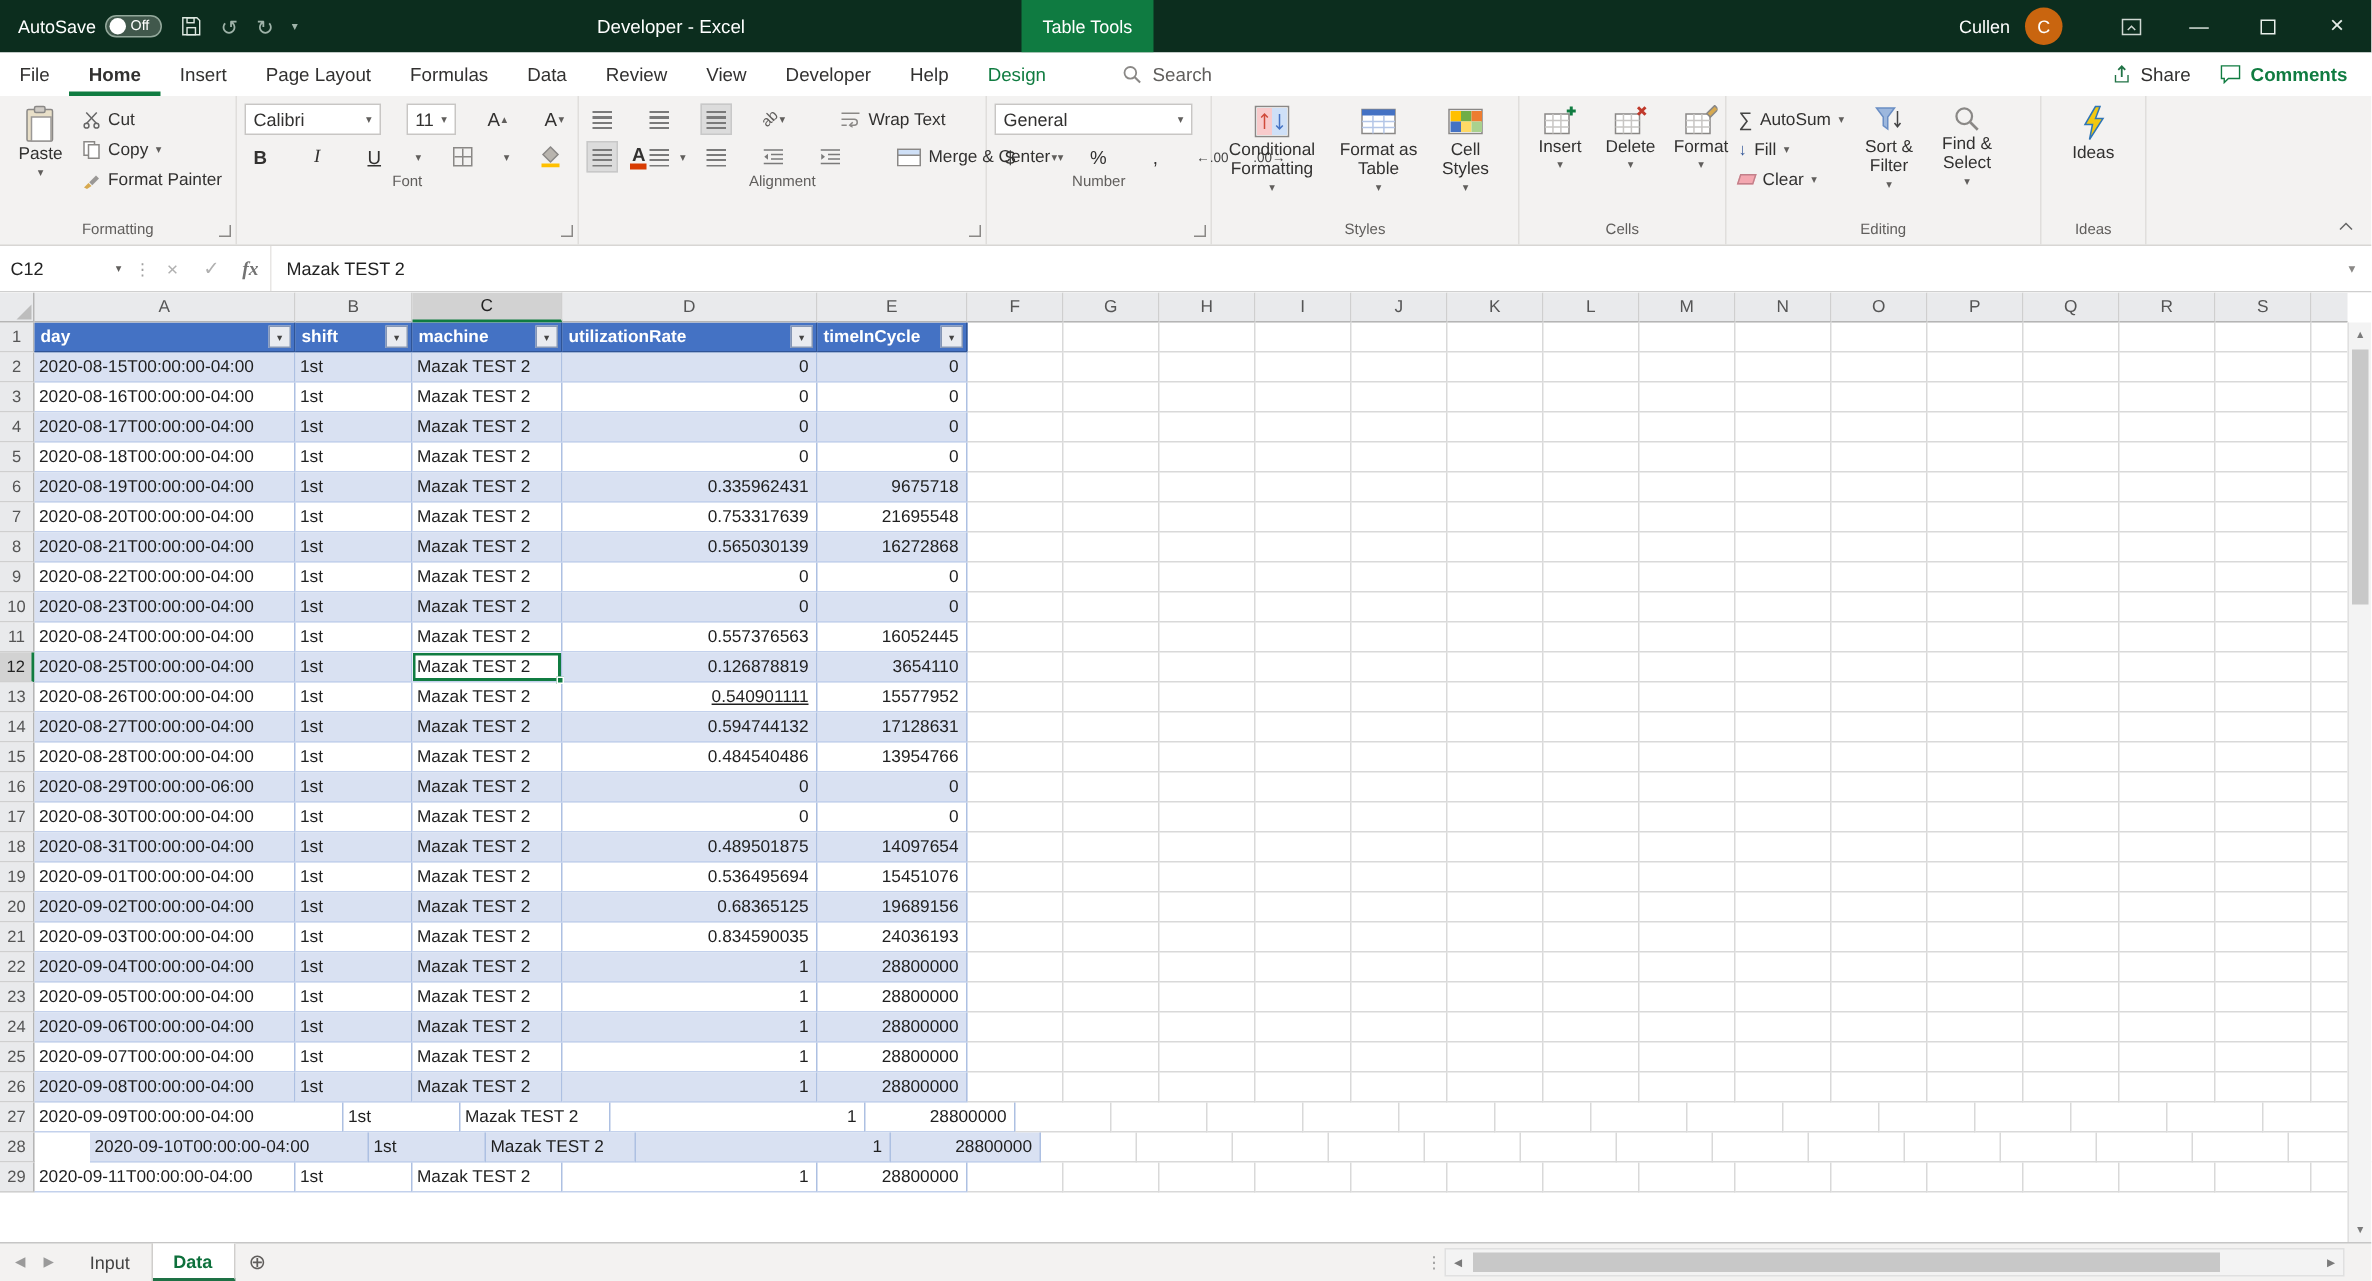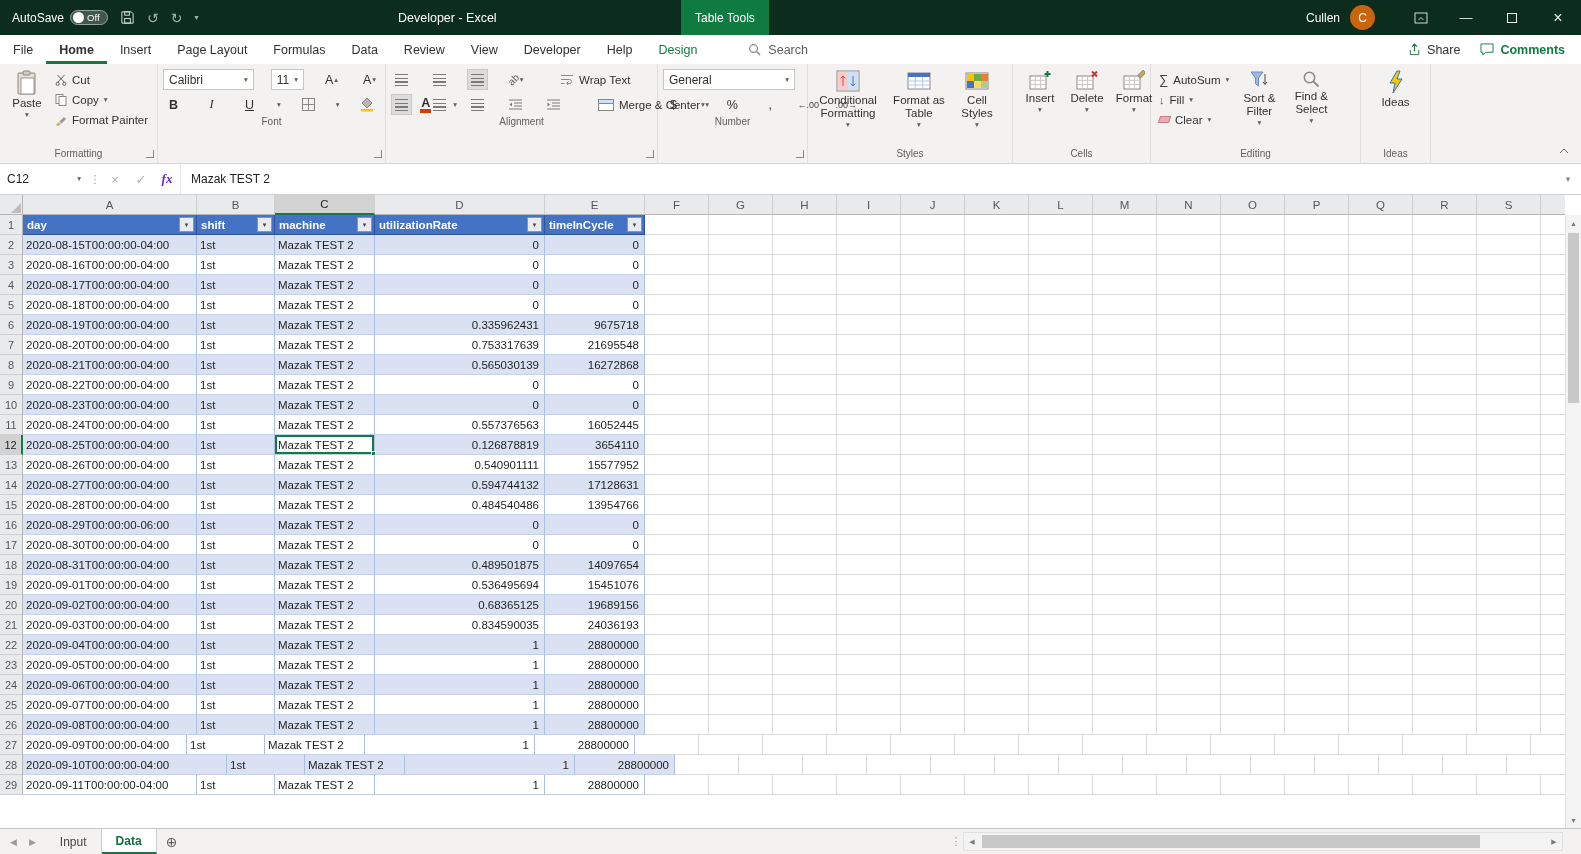--- a/index.html
+++ b/index.html
@@ -65,21 +65,21 @@
 .sigma{font-size:13px;color:#444;}
 .eraser{display:inline-block;width:11px;height:7px;background:#F4A7B0;border:1px solid #c2808a;transform:skewX(-18deg);}
 .fillarrow{color:#2f5496;font-size:11px;}
 
 
 .fbar{flex:0 0 31px;background:#fff;display:flex;align-items:stretch;border-bottom:1px solid #cfcfcf;}
 .namebox{width:88px;display:flex;align-items:center;padding:0 7px;font-size:12px;color:#222;gap:4px;}
 .namebox .dd{margin-left:auto;}
 .fdots{width:14px;display:flex;align-items:center;justify-content:center;color:#a0a0a0;font-size:11px;}
 .fbtn{width:26px;display:flex;align-items:center;justify-content:center;font-size:13px;color:#b0b0b0;}
-.fbtn.fx{font-family:"Liberation Serif",serif;font-style:italic;font-weight:bold;color:#6d28d9;}
+.fbtn.fx{font-family:"Liberation Serif",serif;font-style:italic;font-weight:bold;color:#737373;}
 .fvalue{flex:1;display:flex;align-items:center;padding-left:10px;font-size:12px;color:#222;border-left:1px solid #e8e6e4;}
 .fexpand{width:26px;display:flex;align-items:center;justify-content:center;color:#8a8886;font-size:9px;}
 
 
 .gridwrap{flex:1;display:flex;flex-direction:column;position:relative;background:#fff;overflow:hidden;}
 .chead-row{display:flex;height:20px;flex:0 0 20px;margin-right:16px;}
 .corner{width:23px;flex:0 0 23px;background:#E9EAEC;border-right:1px solid #b5b5b5;border-bottom:1px solid #b5b5b5;position:relative;}
 .corner::after{content:'';position:absolute;right:1px;bottom:1px;border-left:10px solid transparent;border-bottom:10px solid #bdbdbd;}
 .chead{display:flex;align-items:center;justify-content:center;background:#E9EAEC;border-right:1px solid #cfcfcf;border-bottom:1px solid #b5b5b5;font-size:11.5px;color:#555;flex:0 0 auto;}
 .chead.sel{background:#D2D2D2;border-bottom:2px solid #107C41;color:#222;}
@@ -839,21 +839,21 @@
           <div class="cell" style="width: 64px;"></div>
           <div class="cell" style="width: 64px;"></div>
           <div class="cell" style="width: 64px;"></div>
           <div class="cell filler"></div>
         </div>
         <div class="grow">
           <div class="rowhdr">13</div>
           <div class="cell t" style="width: 174px;">2020-08-26T00:00:00-04:00</div>
           <div class="cell t" style="width: 78px;">1st</div>
           <div class="cell t" style="width: 100px;">Mazak TEST 2</div>
-          <div class="cell t right" style="width: 170px;">0.540901111</div>
+          <div class="cell t right" style="width: 170px; text-decoration: underline;">0.540901111</div>
           <div class="cell t right" style="width: 100px;">15577952</div>
           <div class="cell" style="width: 64px;"></div>
           <div class="cell" style="width: 64px;"></div>
           <div class="cell" style="width: 64px;"></div>
           <div class="cell" style="width: 64px;"></div>
           <div class="cell" style="width: 64px;"></div>
           <div class="cell" style="width: 64px;"></div>
           <div class="cell" style="width: 64px;"></div>
           <div class="cell" style="width: 64px;"></div>
           <div class="cell" style="width: 64px;"></div>
@@ -1158,21 +1158,21 @@
           <div class="cell" style="width: 64px;"></div>
           <div class="cell" style="width: 64px;"></div>
           <div class="cell" style="width: 64px;"></div>
           <div class="cell" style="width: 64px;"></div>
           <div class="cell" style="width: 64px;"></div>
           <div class="cell" style="width: 64px;"></div>
           <div class="cell filler"></div>
         </div>
         <div class="grow">
           <div class="rowhdr">27</div>
-          <div class="cell t" style="width: 164px;">2020-09-09T00:00:00-04:00</div>
+          <div class="cell t" style="width: 206px;">2020-09-09T00:00:00-04:00</div>
           <div class="cell t" style="width: 78px;">1st</div>
           <div class="cell t" style="width: 100px;">Mazak TEST 2</div>
           <div class="cell t right" style="width: 170px;">1</div>
           <div class="cell t right" style="width: 100px;">28800000</div>
           <div class="cell" style="width: 64px;"></div>
           <div class="cell" style="width: 64px;"></div>
           <div class="cell" style="width: 64px;"></div>
           <div class="cell" style="width: 64px;"></div>
           <div class="cell" style="width: 64px;"></div>
           <div class="cell" style="width: 64px;"></div>
@@ -1181,21 +1181,21 @@
           <div class="cell" style="width: 64px;"></div>
           <div class="cell" style="width: 64px;"></div>
           <div class="cell" style="width: 64px;"></div>
           <div class="cell" style="width: 64px;"></div>
           <div class="cell" style="width: 64px;"></div>
           <div class="cell" style="width: 64px;"></div>
           <div class="cell filler"></div>
         </div>
         <div class="grow">
           <div class="rowhdr">28</div>
-          <div class="cell t band" style="width: 204px;">2020-09-10T00:00:00-04:00</div>
+          <div class="cell t band" style="width: 186px; margin-left: 37px;">2020-09-10T00:00:00-04:00</div>
           <div class="cell t band" style="width: 78px;">1st</div>
           <div class="cell t band" style="width: 100px;">Mazak TEST 2</div>
           <div class="cell t band right" style="width: 170px;">1</div>
           <div class="cell t band right" style="width: 100px;">28800000</div>
           <div class="cell" style="width: 64px;"></div>
           <div class="cell" style="width: 64px;"></div>
           <div class="cell" style="width: 64px;"></div>
           <div class="cell" style="width: 64px;"></div>
           <div class="cell" style="width: 64px;"></div>
           <div class="cell" style="width: 64px;"></div>

